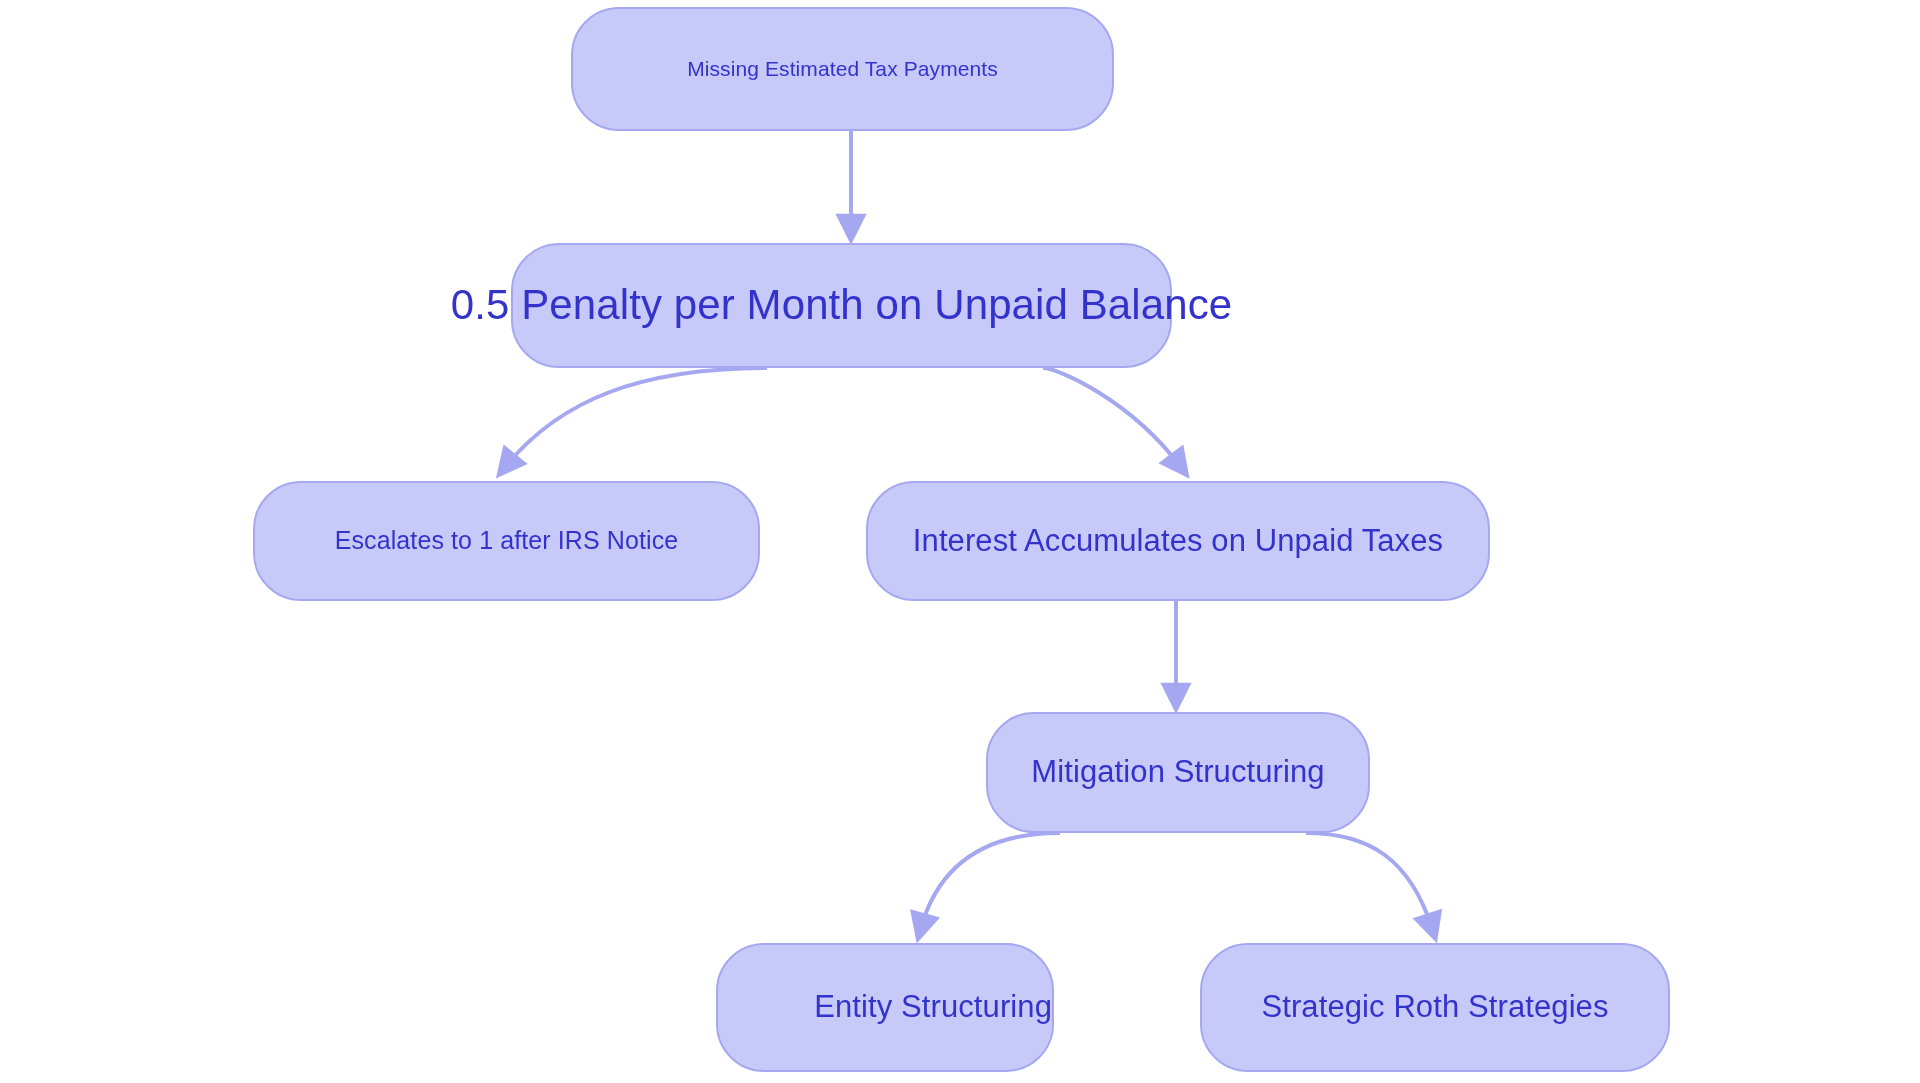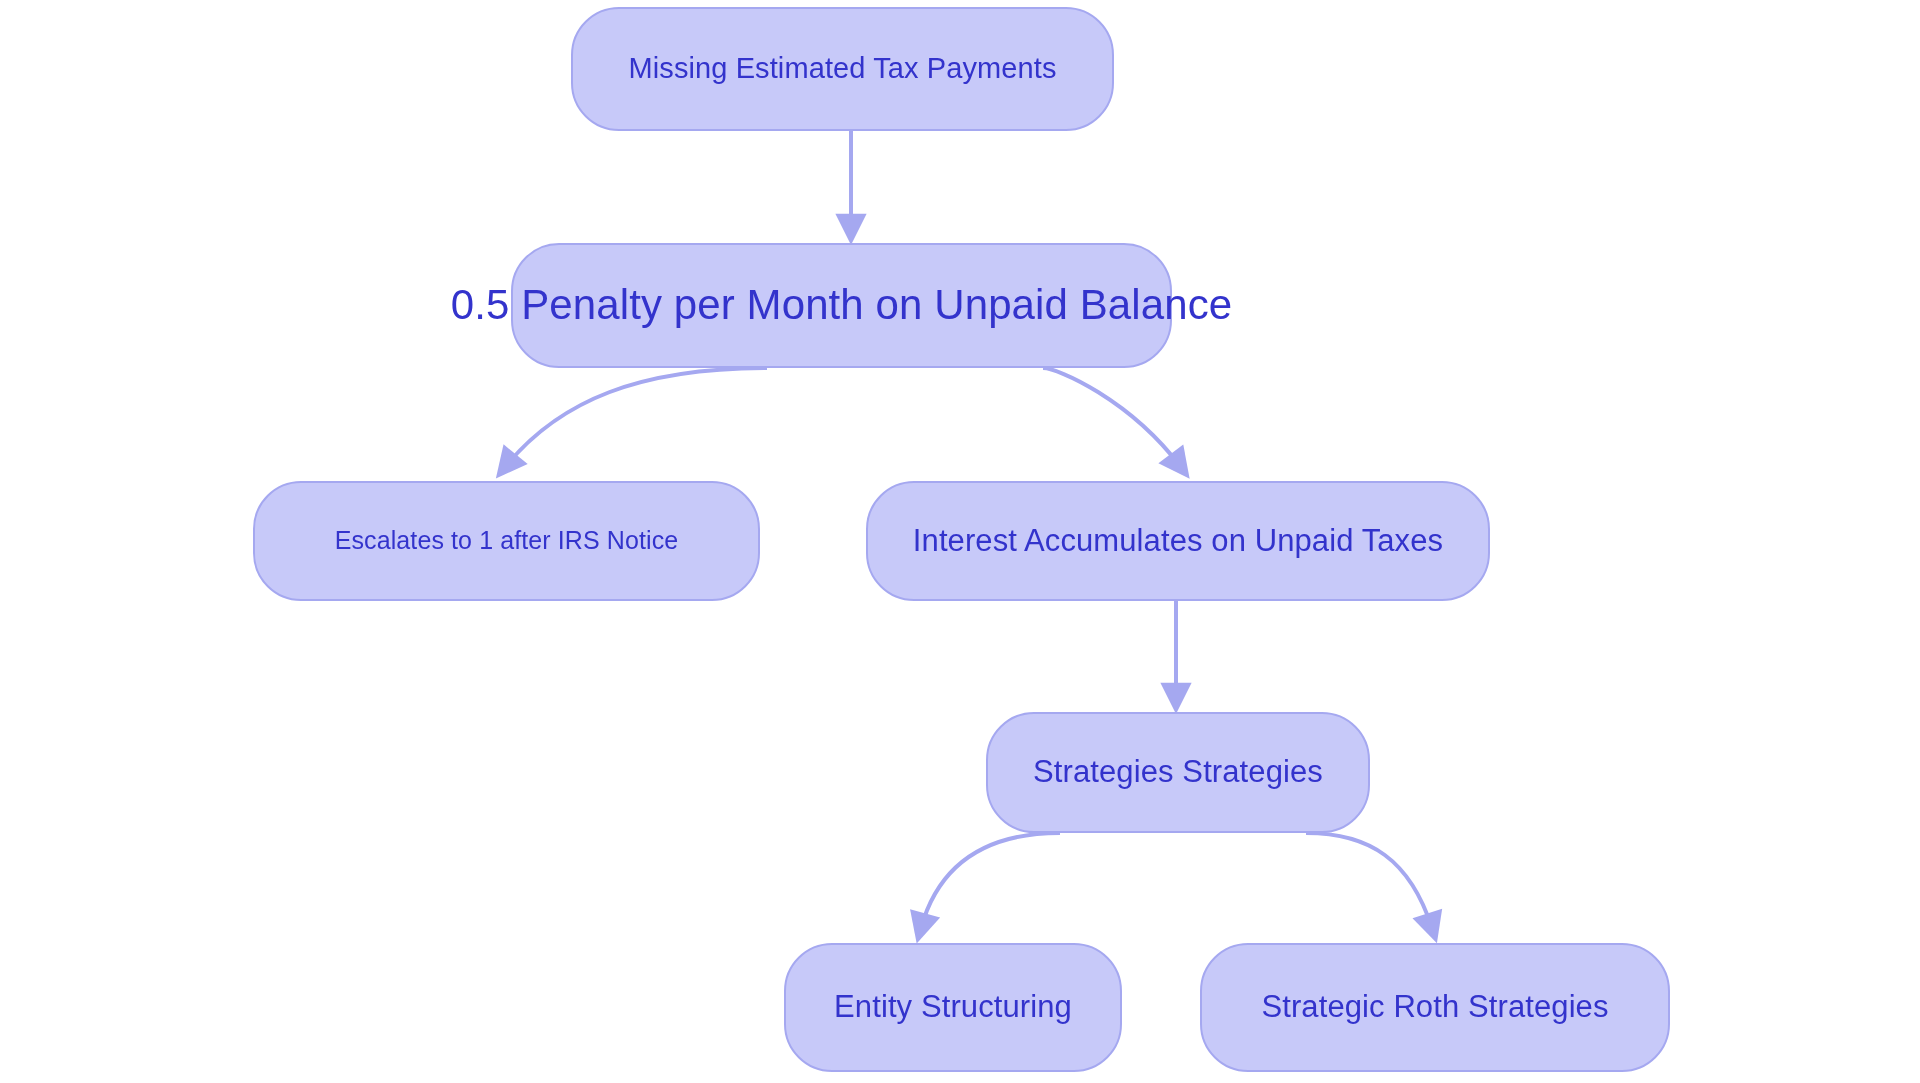--- a/index.html
+++ b/index.html
@@ -43,42 +43,43 @@
     white-space: nowrap;
   }
   .node-label {
     color: #3333cc;
     line-height: 1.1;
   }
 
   
   #node-missing-estimated-tax-payments {
     left: 571px; top: 7px; width: 543px; height: 124px;
-    font-size: 29px;
+    font-size: 21px;
   }
   #node-penalty-per-month {
     left: 511px; top: 243px; width: 661px; height: 125px;
     font-size: 42px;
   }
   #node-escalates-after-irs-notice {
     left: 253px; top: 481px; width: 507px; height: 120px;
     font-size: 25px;
     text-align: center;
   }
   #node-interest-accumulates {
     left: 866px; top: 481px; width: 624px; height: 120px;
     font-size: 31px;
   }
   #node-mitigation-strategies {
     left: 986px; top: 712px; width: 384px; height: 121px;
     font-size: 31px;
   }
   #node-entity-structuring {
-    left: 784px; top: 943px; width: 338px; height: 129px;
+    left: 716px; top: 943px; width: 338px; height: 129px;
     font-size: 31px;
+    justify-content: flex-end;
   }
   #node-strategic-roth-conversions {
     left: 1200px; top: 943px; width: 470px; height: 129px;
     font-size: 31px;
   }
 </style>
 </head>
 <body>
 
 <div id="canvas">
@@ -113,21 +114,21 @@
 
   <div class="node" id="node-escalates-after-irs-notice">
     <span class="node-label">Escalates to 1 after IRS Notice</span>
   </div>
 
   <div class="node" id="node-interest-accumulates">
     <span class="node-label">Interest Accumulates on Unpaid Taxes</span>
   </div>
 
   <div class="node" id="node-mitigation-strategies">
-    <span class="node-label">Strategies Strategies</span>
+    <span class="node-label">Mitigation Structuring</span>
   </div>
 
   <div class="node" id="node-entity-structuring">
     <span class="node-label">Entity Structuring</span>
   </div>
 
   <div class="node" id="node-strategic-roth-conversions">
     <span class="node-label">Strategic Roth Strategies</span>
   </div>
 

